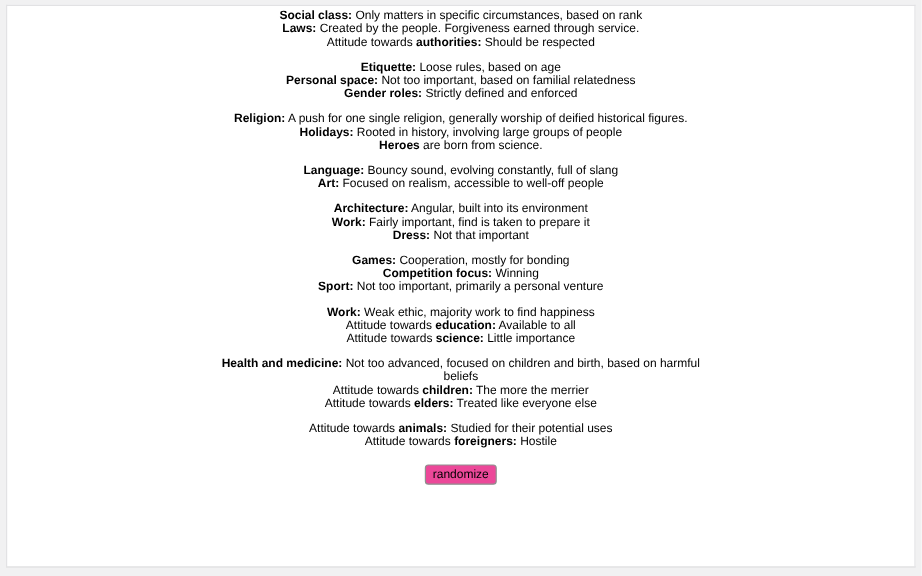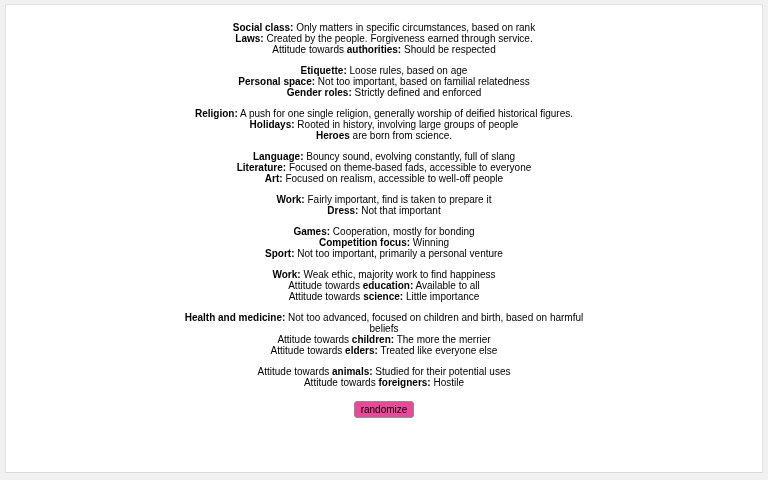--- a/index.html
+++ b/index.html
@@ -12,21 +12,21 @@
   }
   .panel {
     position: absolute;
     left: 5px; top: 4px; right: 5px; bottom: 7px;
     background: #ffffff;
     border: 1px solid #e2e2e4;
     border-bottom-color: #d9d9db;
     overflow: hidden;
   }
   .content {
-    padding-top: 17px;
+    padding-top: 3px;
     text-align: center;
     font-size: 10px;
     line-height: 11px;
     color: #000000;
   }
   .block { margin: 0 0 10px 0; }
   .block.gap-large { margin-top: 10px; }
   .line { white-space: nowrap; }
   .line b { font-weight: bold; }
   .button-row { text-align: center; margin-top: 11px; }
@@ -57,24 +57,24 @@
         <div class="line"><b>Personal space:</b><span> Not too important, based on familial relatedness</span></div>
         <div class="line"><b>Gender roles:</b><span> Strictly defined and enforced</span></div>
       </div>
       <div class="block gap-large">
         <div class="line"><b>Religion:</b><span> A push for one single religion, generally worship of deified historical figures.</span></div>
         <div class="line"><b>Holidays:</b><span> Rooted in history, involving large groups of people</span></div>
         <div class="line"><b>Heroes</b><span> are born from science.</span></div>
       </div>
       <div class="block">
         <div class="line"><b>Language:</b><span> Bouncy sound, evolving constantly, full of slang</span></div>
-        <div class="line"><b>Literature:</b><span> Focused on theme-based fads, accessible to everyone</span></div>
         <div class="line"><b>Art:</b><span> Focused on realism, accessible to well-off people</span></div>
       </div>
       <div class="block">
+        <div class="line"><b>Architecture:</b><span> Angular, built into its environment</span></div>
         <div class="line"><b>Work:</b><span> Fairly important, find is taken to prepare it</span></div>
         <div class="line"><b>Dress:</b><span> Not that important</span></div>
       </div>
       <div class="block">
         <div class="line"><b>Games:</b><span> Cooperation, mostly for bonding</span></div>
         <div class="line"><b>Competition focus:</b><span> Winning</span></div>
         <div class="line"><b>Sport:</b><span> Not too important, primarily a personal venture</span></div>
       </div>
       <div class="block gap-large">
         <div class="line"><b>Work:</b><span> Weak ethic, majority work to find happiness</span></div>

